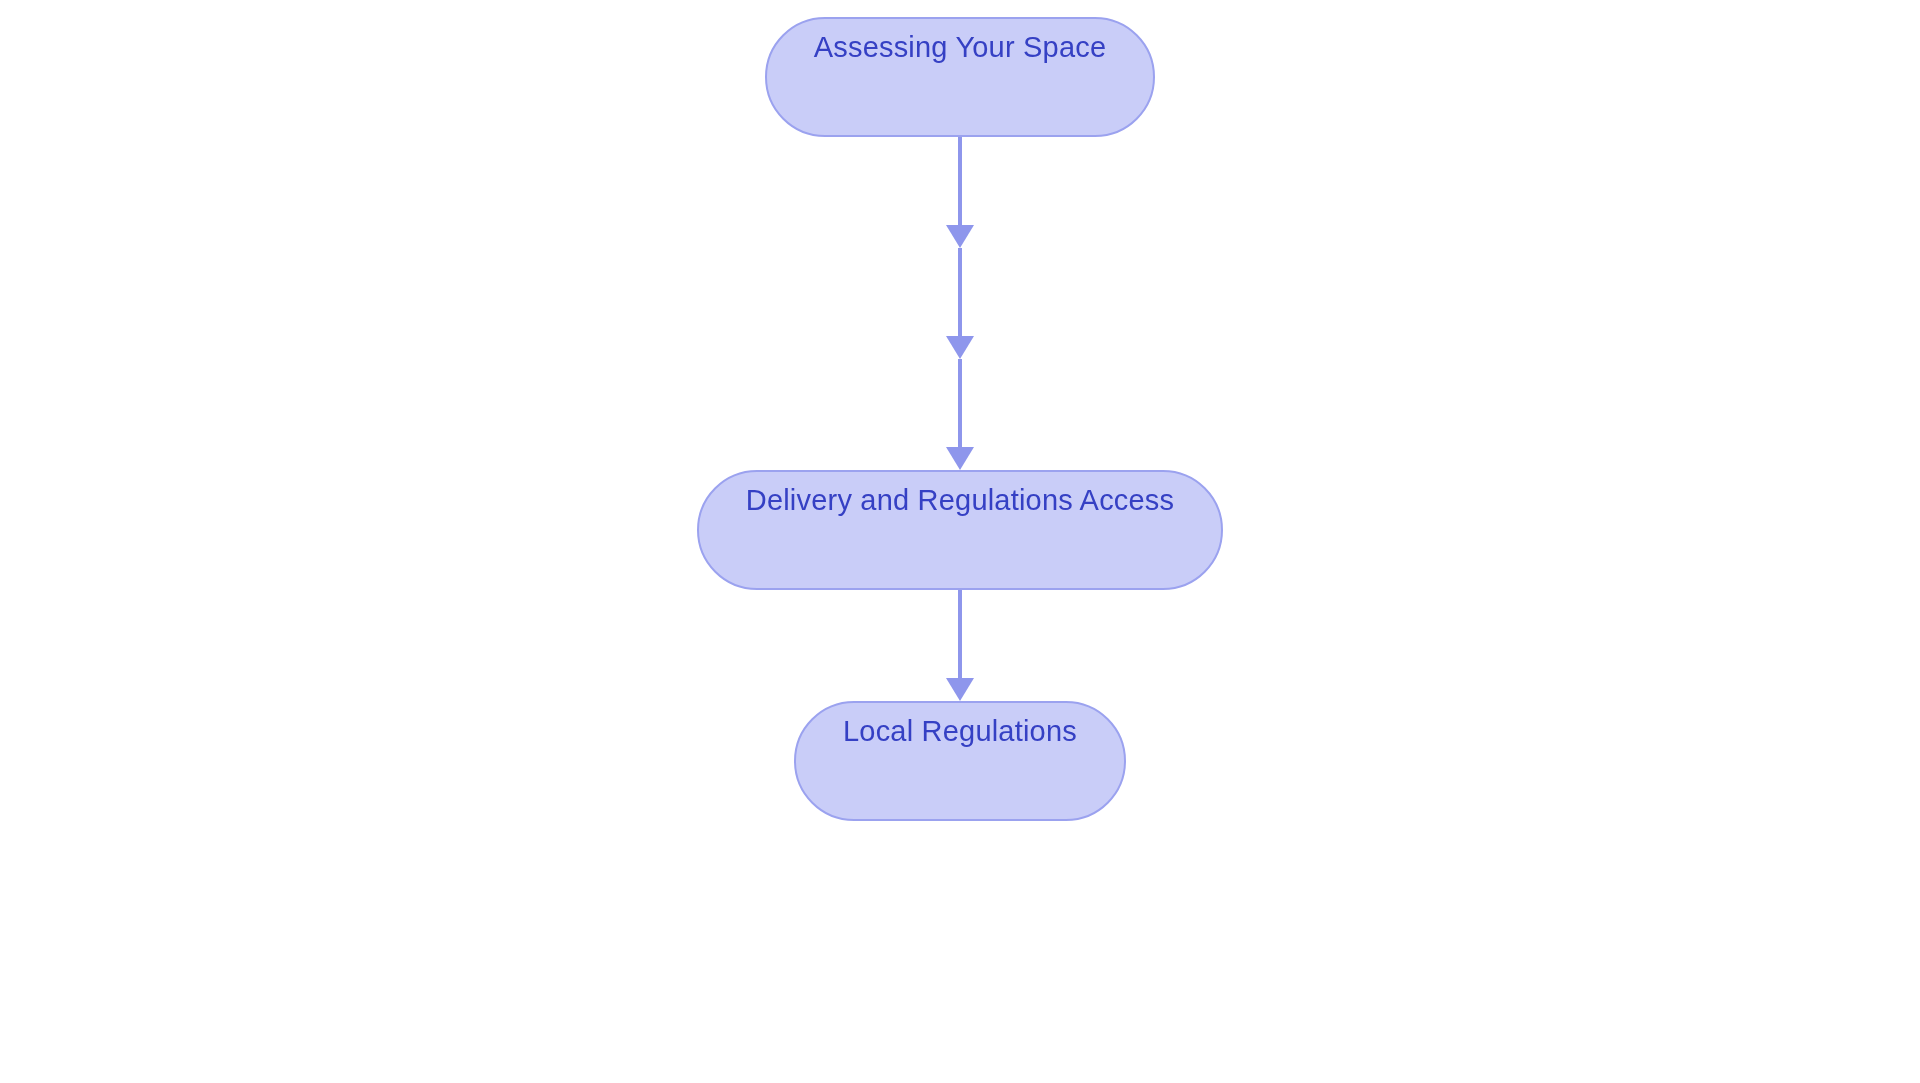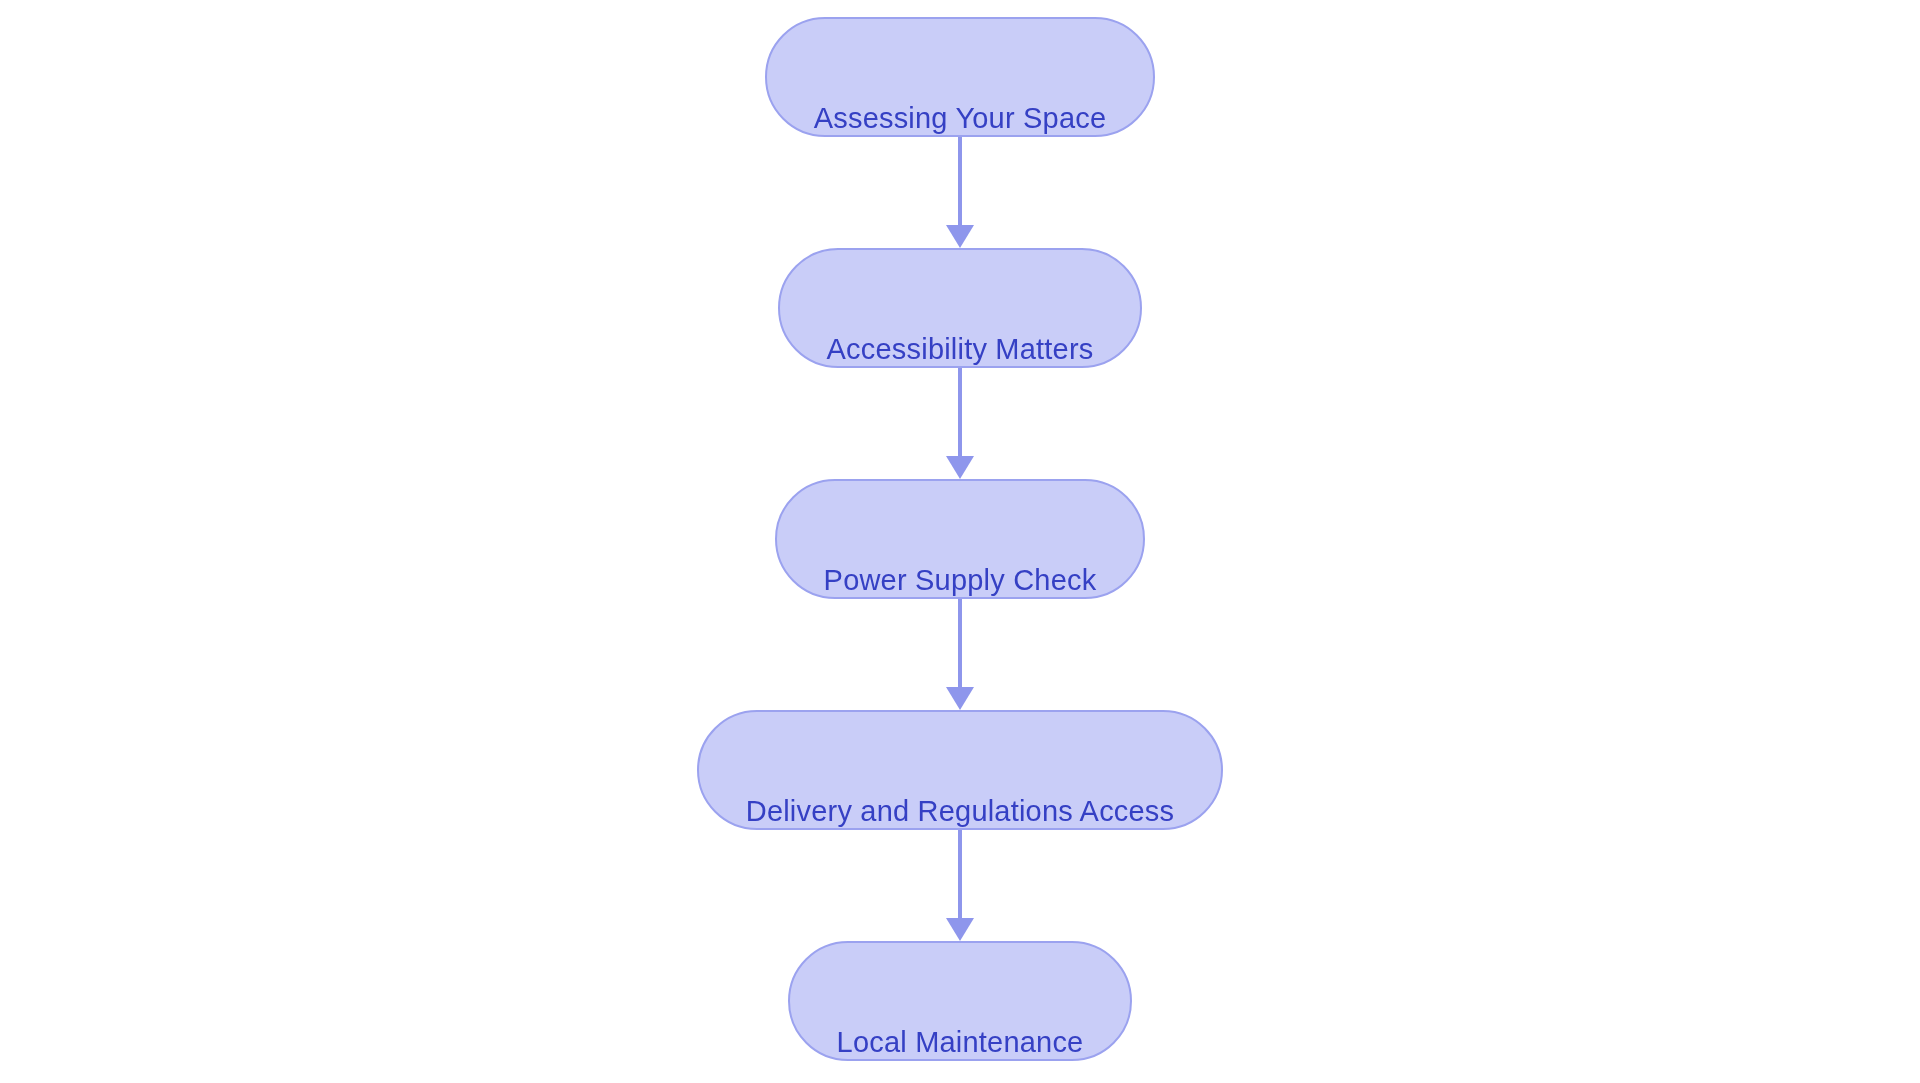--- a/index.html
+++ b/index.html
@@ -22,23 +22,23 @@
     width: 100%;
     display: flex;
     flex-direction: column;
     align-items: center;
   }
   .node {
     box-sizing: border-box;
     height: 120px;
     min-height: 120px;
     display: flex;
-    align-items: flex-end;
+    align-items: flex-start;
     justify-content: center;
-    padding: 0 47px;
+    padding: 12px 47px;
     border-radius: 60px;
     background: var(--node-fill, #c9cdf8);
     border: 2px solid var(--node-border, #9ba2ef);
     color: var(--node-text, #3540c4);
     font-size: 29px;
     letter-spacing: 0.2px;
     white-space: nowrap;
   }
   .arrow {
     display: flex;
@@ -67,45 +67,39 @@
 
     <div class="node">
       <span>Assessing Your Space</span>
     </div>
 
     <div class="arrow">
       <div class="shaft"></div>
       <div class="head"></div>
     </div>
 
-    <div class="node">
-      <span>Accessibility Matters</span>
-    </div>
 
     <div class="arrow">
       <div class="shaft"></div>
       <div class="head"></div>
     </div>
 
-    <div class="node">
-      <span>Power Supply Check</span>
-    </div>
 
     <div class="arrow">
       <div class="shaft"></div>
       <div class="head"></div>
     </div>
 
     <div class="node">
       <span>Delivery and Regulations Access</span>
     </div>
 
     <div class="arrow">
       <div class="shaft"></div>
       <div class="head"></div>
     </div>
 
     <div class="node">
-      <span>Local Maintenance</span>
+      <span>Local Regulations</span>
     </div>
 
   </div>
 </div>
 
 </body></html>

